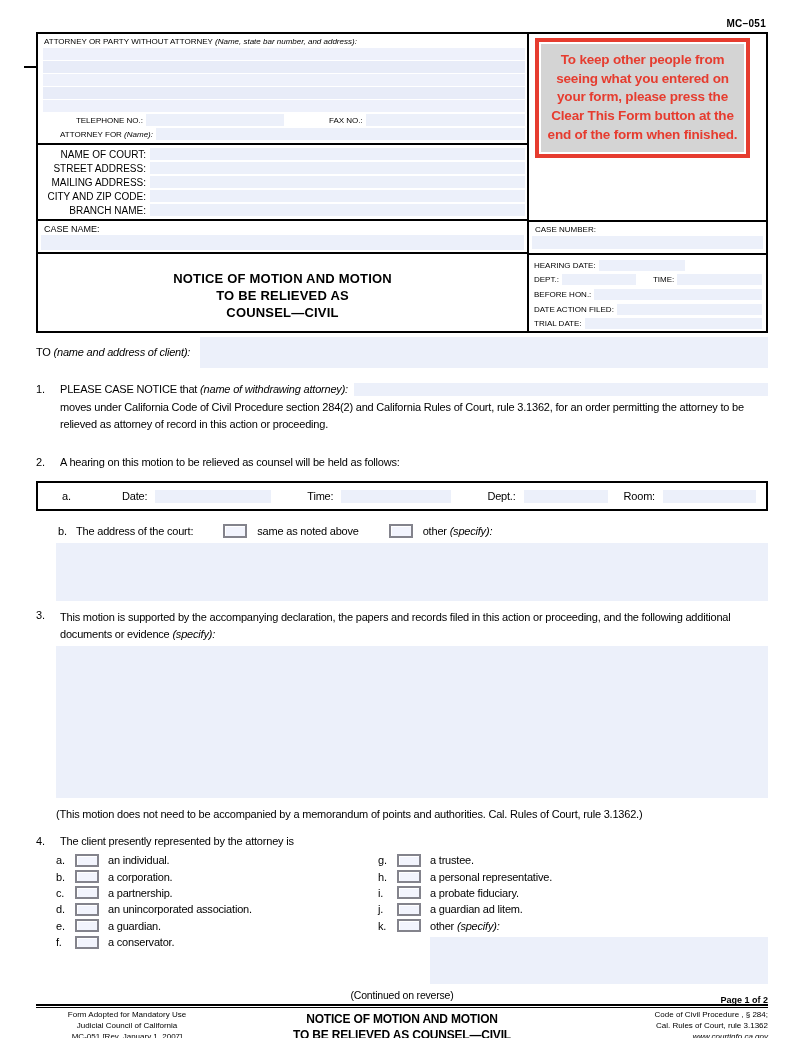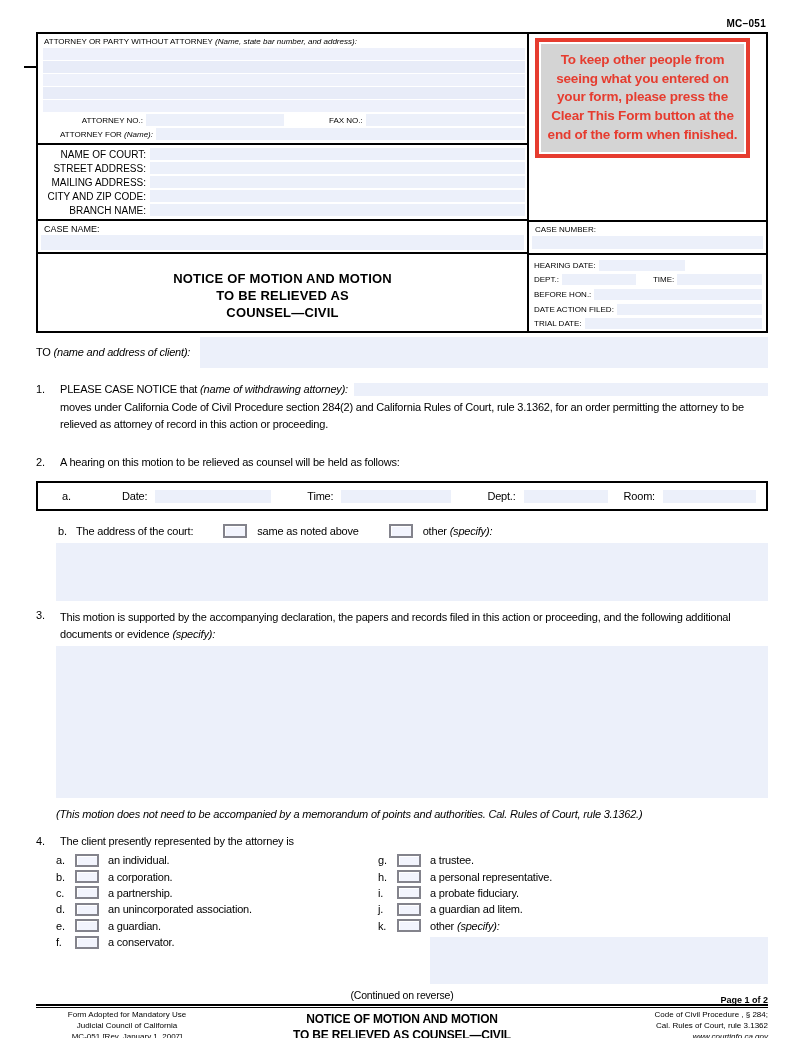--- a/index.html
+++ b/index.html
@@ -78,21 +78,21 @@
   .ml26 { margin-left:26px; } .ml36 { margin-left:36px; } .ml30 { margin-left:16px; }
 
   .row2b { display:flex; align-items:center; margin:13px 0 0 22px; }
   .cb { width:24px; height:14px; background:#f2f4fd; border:2px solid #83838c; box-shadow:inset 1px 1px 0 #fff; flex:none; }
   .row2b .cb { margin:0 10px 0 30px; }
   .area2b { height:58px; margin:5px 0 0 20px; }
 
   .item3-head { margin-top:8px; display:flex; }
   .item3-text { line-height:1.5; max-width:700px; }
   .area3 { height:152px; margin:4px 0 0 20px; }
-  .note3 { font-style:italic; margin:10px 0 0 20px; }
+  .note3 { margin:10px 0 0 20px; }
 
   .item4-head { margin-top:15px; display:flex; }
   .opt-cols { display:flex; margin:5px 0 0 20px; }
   .opt-col-left { width:322px; }
   .opt-col-right { flex:1; }
   .opt-row { display:flex; align-items:center; height:16.4px; }
   .opt-letter { width:19px; flex:none; }
   .opt-row .cb { width:24px; height:13px; margin-right:9px; }
   .area-k { height:47px; margin:3px 0 0 52px; }
 
@@ -121,21 +121,21 @@
     <div class="hdr-table">
       <div class="hdr-left">
         <div class="sec-attorney">
           <div class="cap"><span>ATTORNEY OR PARTY WITHOUT ATTORNEY </span><span class="it">(Name, state bar number, and address):</span></div>
           <div class="stripe"></div>
           <div class="stripe"></div>
           <div class="stripe"></div>
           <div class="stripe"></div>
           <div class="stripe"></div>
           <div class="inline-row">
-            <span class="lbl tel-lbl">ATTORNEY NO.:</span>
+            <span class="lbl tel-lbl">TELEPHONE NO.:</span>
             <span class="field tel-field"></span>
             <span class="lbl fax-lbl">FAX NO.:</span>
             <span class="field fax-field"></span>
           </div>
           <div class="inline-row">
             <span class="lbl attyfor-lbl"><span>ATTORNEY FOR </span><span class="it">(Name):</span></span>
             <span class="field attyfor-field"></span>
           </div>
         </div>
 

